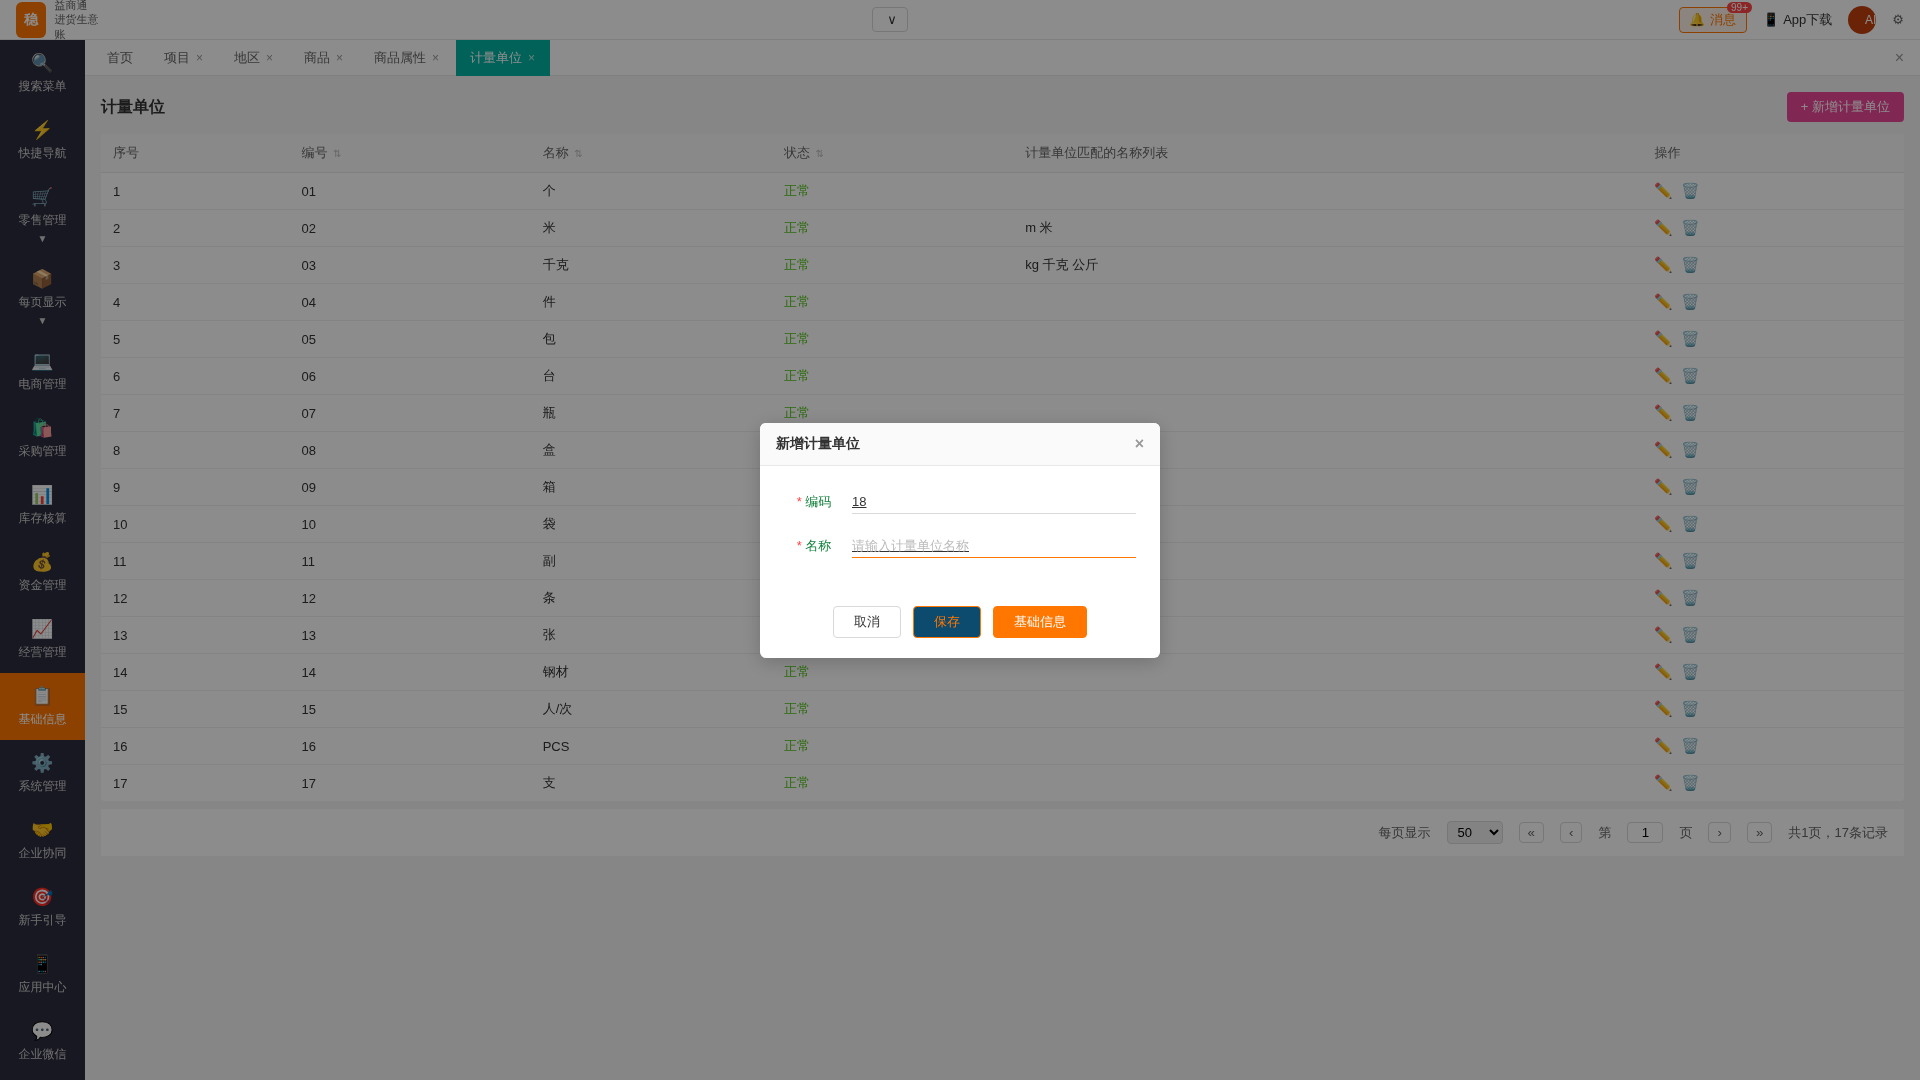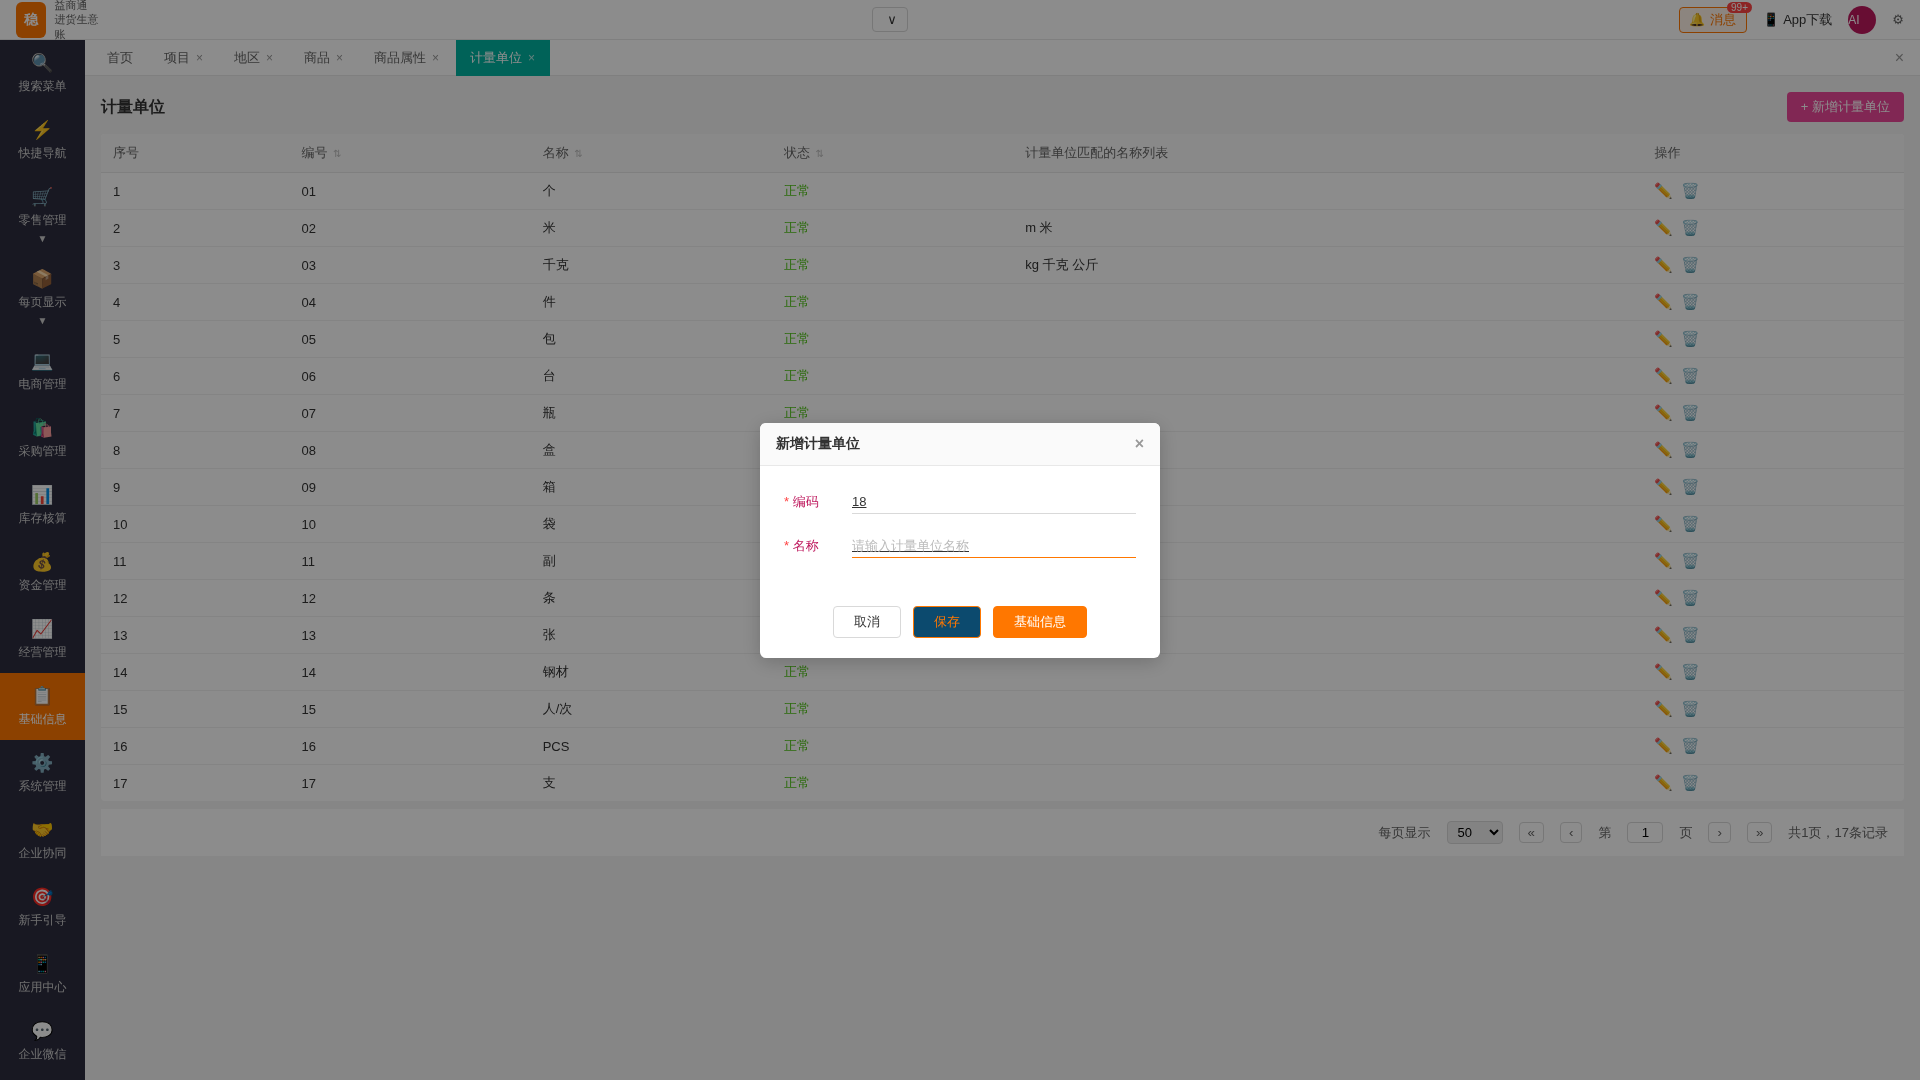--- a/index.html
+++ b/index.html
@@ -51,21 +51,21 @@
       position: absolute; top: -6px; right: -6px;
       background: #ff4444; color: #fff; font-size: 10px;
       border-radius: 10px; padding: 0 4px; min-width: 16px; text-align: center;
     }
     .app-btn {
       display: flex; align-items: center; gap: 4px;
       color: #333; cursor: pointer; font-size: 13px;
     }
     .avatar {
       width: 28px; height: 28px; border-radius: 50%;
-      background: #be185d; display: flex; align-items: center; justify-content: flex-start;
+      background: #c2410c; display: flex; align-items: center; justify-content: flex-end;
       color: #fff; font-size: 12px; cursor: pointer;
     }
 
     
     .main-layout {
       display: flex;
       height: calc(1080px - 40px);
     }
 
     
@@ -233,22 +233,22 @@
     .modal-close {
       cursor: pointer; color: #999; font-size: 16px;
     }
     .modal-body {
       padding: 24px 24px 16px;
     }
     .form-row {
       display: flex; align-items: center; margin-bottom: 20px;
     }
     .form-label {
-      width: 60px; text-align: left; margin-right: 8px;
-      font-size: 13px; color: #be185d;
+      width: 60px; text-align: center; margin-right: 8px;
+      font-size: 13px; color: #15803d;
     }
     .form-label.required::before {
       content: '* ';
       color: #ff4444;
     }
     .form-input {
       flex: 1;
       border: none; border-bottom: 1px solid #d9d9d9;
       padding: 4px 0;
       font-size: 13px;

